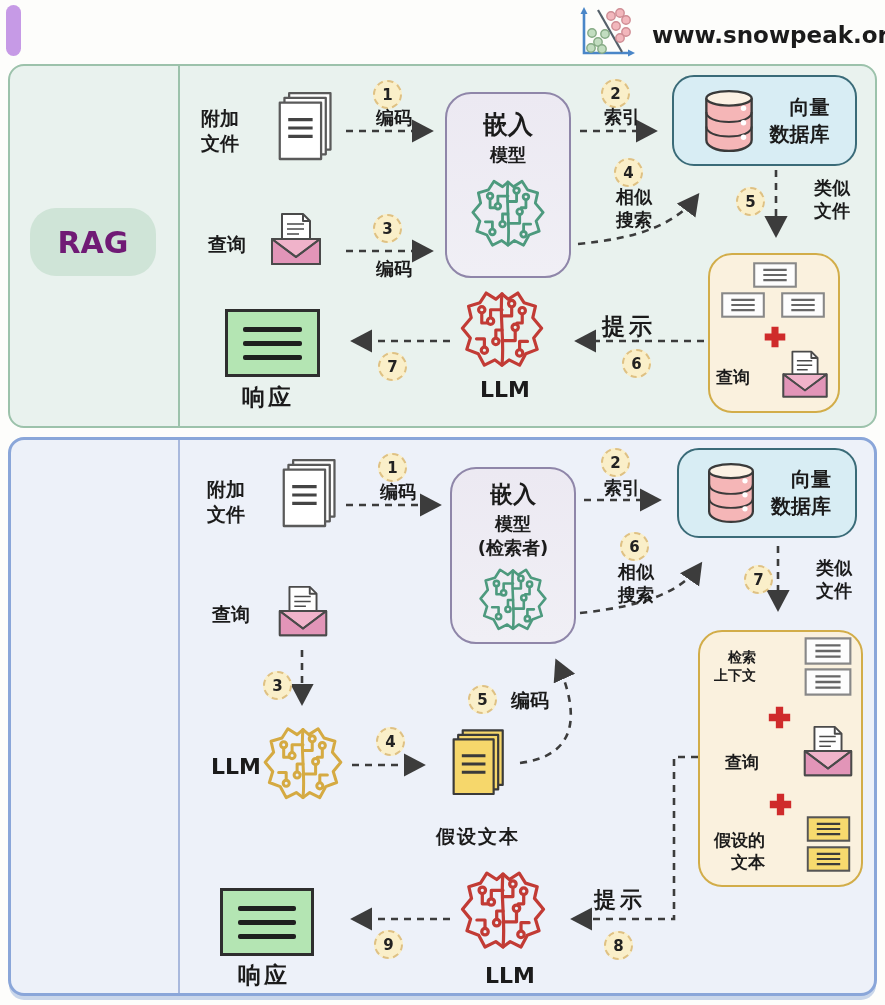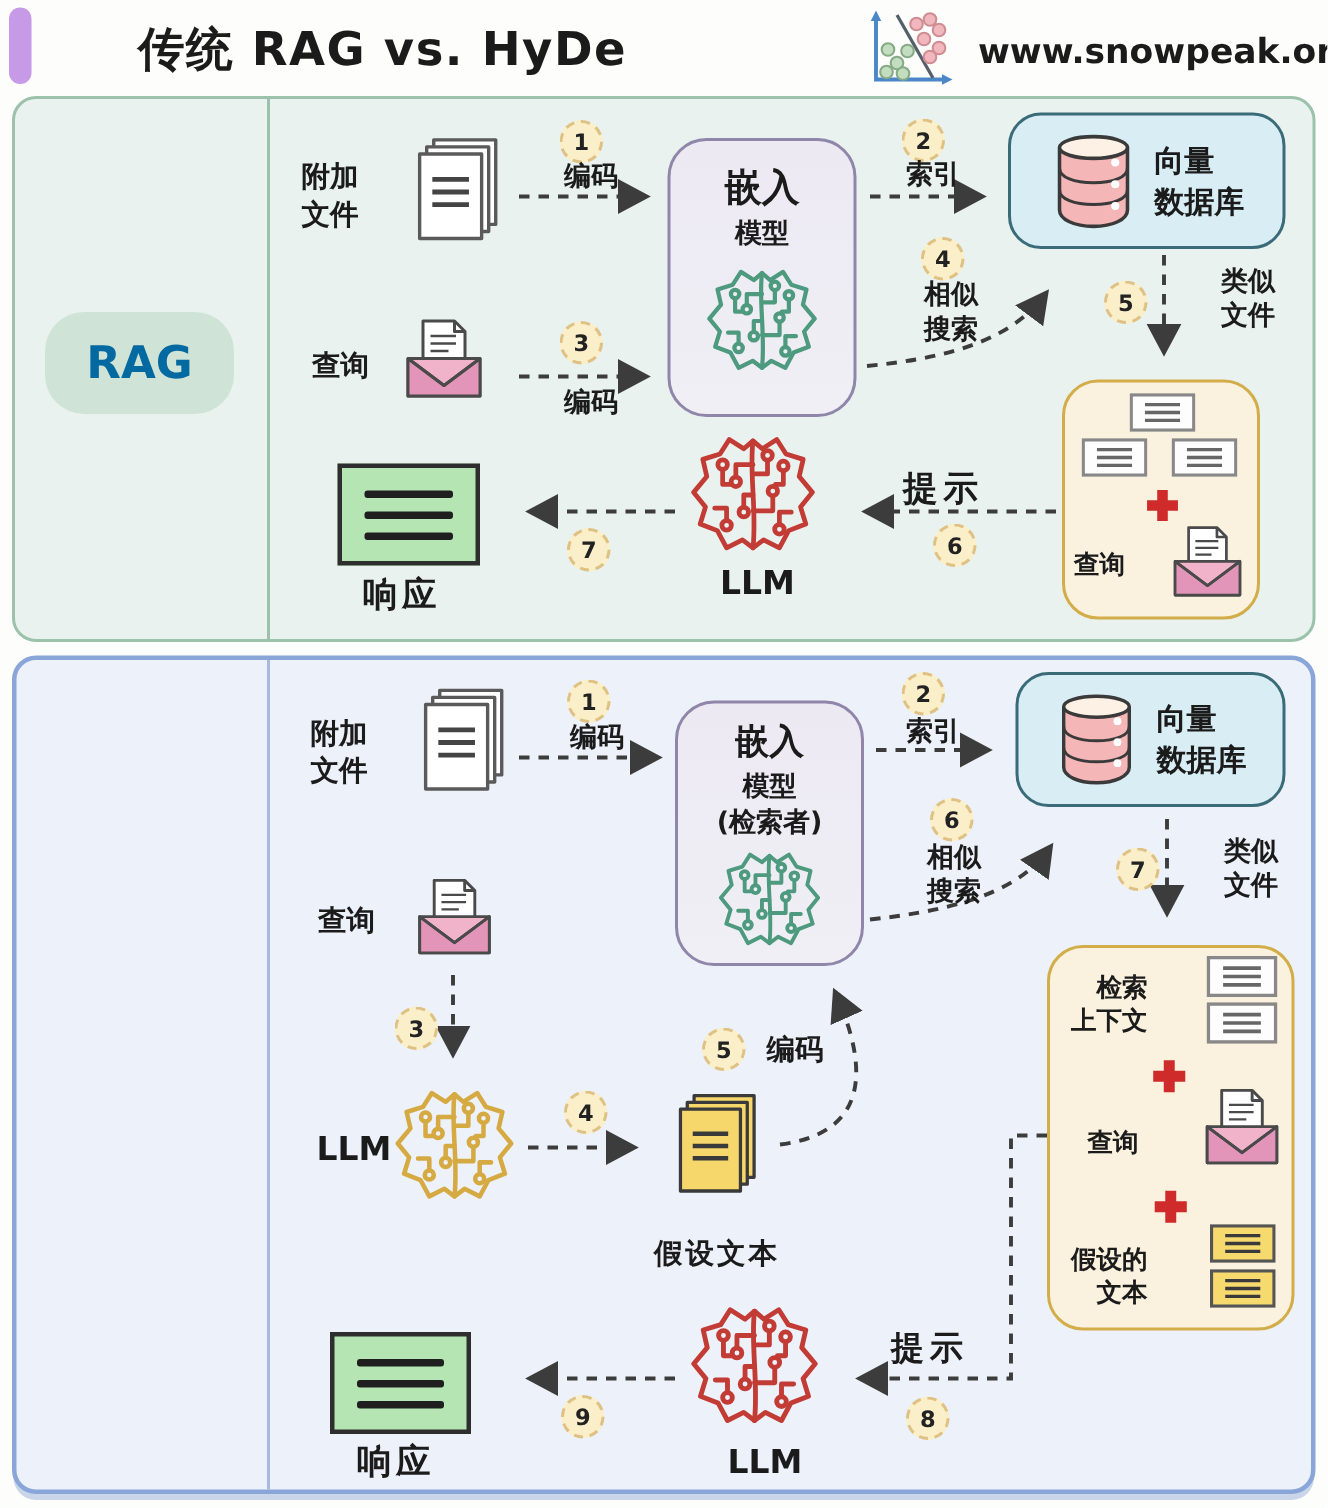--- a/index.html
+++ b/index.html
@@ -6,35 +6,35 @@
   .stage{position:relative;width:885px;height:1005px;background:#fdfdfb;
          font-family:"DejaVu Sans","Liberation Sans",sans-serif;overflow:hidden;color:#1b1b1b;}
   .abs{position:absolute;}
   .panel{position:absolute;box-sizing:border-box;}
   #rag-panel{left:8px;top:64px;width:869px;height:364px;background:#e9f2ee;
              border:2.5px solid #9cc2ab;border-radius:16px;}
   #hyde-panel{left:8px;top:437px;width:869px;height:559px;background:#edf1f9;
               border:3px solid #8aa6d9;border-radius:16px;box-shadow:0 5px 0 -1px #c9d6ea;}
   .divider{position:absolute;width:2px;}
   .side-tag{position:absolute;display:flex;align-items:center;justify-content:center;
-            font-weight:bold;color:#0369a1;border-radius:26px;}
+            font-weight:bold;color:#701a75;border-radius:26px;}
   #rag-tag{left:30px;top:208px;width:126px;height:68px;background:#cfe4d7;font-size:30px;}
   #hyde-tag{left:33px;top:687px;width:116px;height:64px;background:#c6d6ee;font-size:27px;}
   .badge{position:absolute;width:29px;height:29px;border-radius:50%;background:#faefc9;
          border:2px dashed #dfc183;display:flex;align-items:center;justify-content:center;
          font-size:15px;font-weight:bold;color:#222;box-sizing:border-box;}
   .lbl{position:absolute;color:#1b1b1b;font-weight:600;text-align:right;line-height:1.3;white-space:nowrap;}
   .lbl span{display:block;}
   .embed-box{position:absolute;box-sizing:border-box;background:linear-gradient(#ece9f2,#f0eff5);
              border:2.5px solid #8f86a9;border-radius:26px;display:flex;flex-direction:column;align-items:center;}
   .embed-title{font-size:25px;font-weight:bold;margin-top:14px;font-family:Liberation Serif, serif;}
   .embed-sub{font-size:18px;font-weight:600;margin-top:2px;}
   .vdb-box{position:absolute;box-sizing:border-box;background:#d8edf4;border:2.5px solid #3a6b78;
            border-radius:22px;display:flex;align-items:center;justify-content:center;gap:12px;}
-  .vdb-text{font-size:20px;font-weight:600;text-align:left;line-height:1.35;}
+  .vdb-text{font-size:20px;font-weight:600;text-align:right;line-height:1.35;}
   .vdb-text span{display:block;}
   .ctx-box{position:absolute;box-sizing:border-box;background:#faf1de;border:2.5px solid #d2ad49;border-radius:24px;}
   .resp{position:absolute;background:#b4e5b3;border:3px solid #2e2e2e;box-sizing:border-box;
         display:flex;flex-direction:column;justify-content:center;gap:9px;padding:10px 15px;}
   .resp i{display:block;height:5px;background:#1f1f1f;border-radius:2px;}
   .note{position:absolute;font-size:16px;font-weight:600;line-height:1.4;text-align:center;color:#222;}
   .note span{display:block;}
   svg.overlay{position:absolute;left:0;top:0;pointer-events:none;}
   .defs{position:absolute;width:0;height:0;overflow:hidden;}
 </style>
@@ -122,21 +122,20 @@
           <circle cx="51" cy="27" r="4.2"></circle>
           <circle cx="45" cy="33" r="4.2"></circle>
       </g>
     </symbol>
   </defs>
 </svg>
 
 <div class="stage">
 
   <div class="abs" style="left:6px;top:5px;width:15px;height:51px;border-radius:8px;background:#c69ae6;"></div>
-  <div class="abs" style="left:92px;top:12px;font-size:31px;font-weight:bold;letter-spacing:1px;">传统 RAG vs. HyDe</div>
   <svg class="abs" style="left:566px;top:5px;" width="82" height="56" viewBox="0 0 64 56">
       <use href="#sym-scatter"></use>
     </svg>
   <div class="abs" style="left:652px;top:22px;font-size:23px;font-weight:600;">www.snowpeak.org</div>
 
   <div class="panel" id="rag-panel"></div>
   <div class="panel" id="hyde-panel"></div>
   <div class="divider" style="left:178px;top:66px;height:360px;background:#9cc2ab;"></div>
   <div class="divider" style="left:178px;top:440px;height:553px;background:#a9b9dd;"></div>
 
@@ -339,21 +338,21 @@
       <use href="#sym-docstack"></use>
     </svg>
   <div class="lbl" style="left:436px;top:788px;font-size:19px;letter-spacing:2px;margin-top:36px;">假设文本</div>
 
   <div class="badge" style="left:468px;top:685px;">
     <span>5</span>
     </div>
   <div class="lbl" style="left:511px;top:688px;font-size:19px;">编码</div>
 
   <div class="ctx-box" style="left:698px;top:630px;width:165px;height:257px;"></div>
-  <div class="lbl" style="left:714px;top:648px;font-size:17px;">
+  <div class="lbl" style="left:714px;top:648px;font-size:14px;">
     <span>检索</span>
     <span>上下文</span>
   </div>
   <svg class="abs" style="left:799px;top:637px;" width="58" height="28" viewBox="0 0 34 20">
       <use href="#sym-card"></use>
     </svg>
   <svg class="abs" style="left:799px;top:668px;" width="58" height="28" viewBox="0 0 34 20">
       <use href="#sym-card"></use>
     </svg>
   <svg class="abs" style="left:766px;top:704px;" width="27" height="27" viewBox="0 0 24 24">

